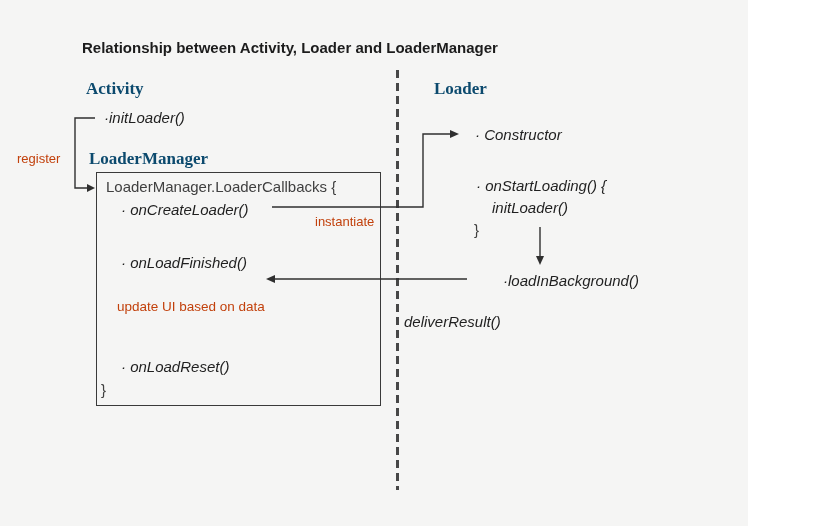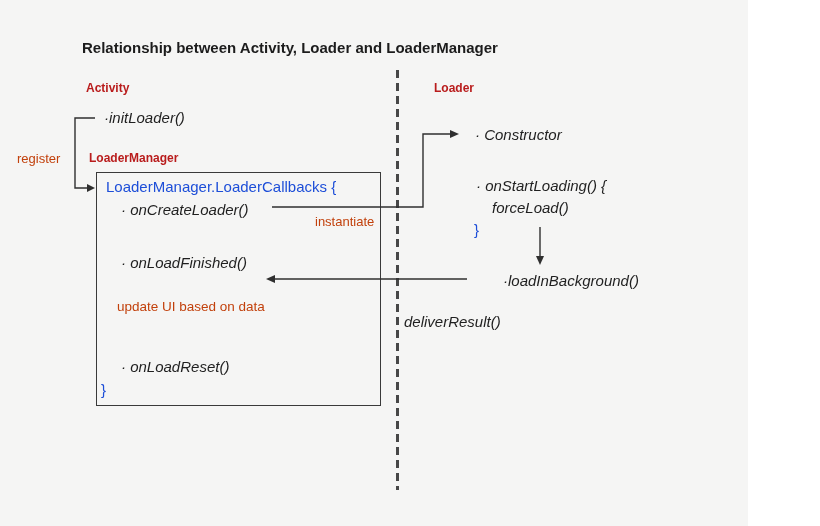--- a/index.html
+++ b/index.html
@@ -12,33 +12,34 @@
     overflow: hidden;
     color: #1f1f1f;
   }
   .abs { position: absolute; white-space: nowrap; }
   .title {
     left: 82px; top: 38px;
     font-size: 15px; font-weight: bold; line-height: 19px;
     color: #1c1c1c;
   }
   .heading {
-    font-size: 12px; font-weight: bold; line-height: 21px;
-    color: #b91c1c;
+    font-size: 17px; font-weight: bold; line-height: 21px;
+    color: #0c4a6e;
+    font-family: Liberation Serif, serif;
   }
   .h-activity { left: 86px; top: 78px; }
   .h-loadermanager { left: 89px; top: 148px; }
   .h-loader { left: 434px; top: 78px; }
   .code {
     font-size: 15px; line-height: 18px; font-style: italic;
     color: #1f1f1f;
   }
   .plain {
     font-size: 15px; line-height: 18px; font-style: normal;
-    color: #1d4ed8;
+    color: #404040;
   }
   .note {
     font-size: 13.5px; line-height: 16px;
     color: #c2410c;
   }
   .m-initloader { left: 104px; top: 109px; }
   .m-declaration { left: 106px; top: 178px; }
   .m-oncreateloader { left: 121px; top: 201px; }
   .m-onloadfinished { left: 121px; top: 254px; }
   .m-updateui { left: 117px; top: 299px; text-align: right; }
@@ -96,21 +97,21 @@
   <div class="abs code m-oncreateloader">· onCreateLoader()</div>
   <div class="abs code m-onloadfinished">· onLoadFinished()</div>
   <div class="abs note m-updateui">update UI based on data</div>
   <div class="abs code m-onloadreset">· onLoadReset()</div>
   <div class="abs plain m-boxbrace">}</div>
 
   <div class="abs note l-instantiate">instantiate</div>
 
   <div class="abs code m-constructor">· Constructor</div>
   <div class="abs code m-onstartloading">· onStartLoading() {</div>
-  <div class="abs code m-forceload">forceLoad()</div>
+  <div class="abs code m-forceload">initLoader()</div>
   <div class="abs plain m-loaderbrace">}</div>
   <div class="abs code m-loadinbackground">·loadInBackground()</div>
   <div class="abs code m-deliverresult">deliverResult()</div>
 
   <svg class="connectors" viewBox="0 0 820 526" xmlns="http://www.w3.org/2000/svg">
 
     <path d="M 95 118 H 75 V 188 H 88" fill="none" stroke="#2f2f2f" stroke-width="1.4"></path>
     <polygon points="95,188 87,184 87,192" fill="#2f2f2f"></polygon>
 
     <path d="M 272 207 H 423 V 134 H 451" fill="none" stroke="#2f2f2f" stroke-width="1.4"></path>

